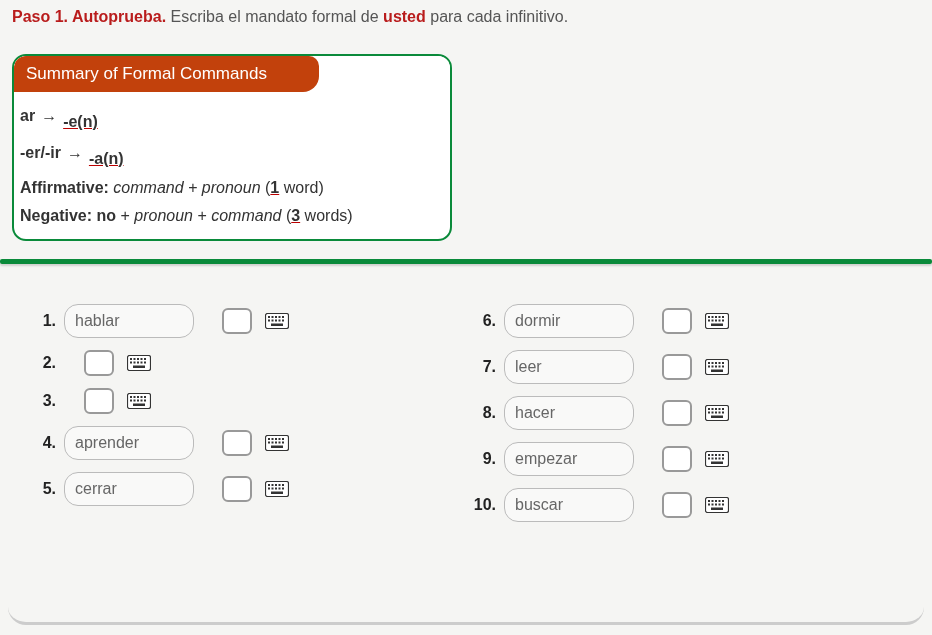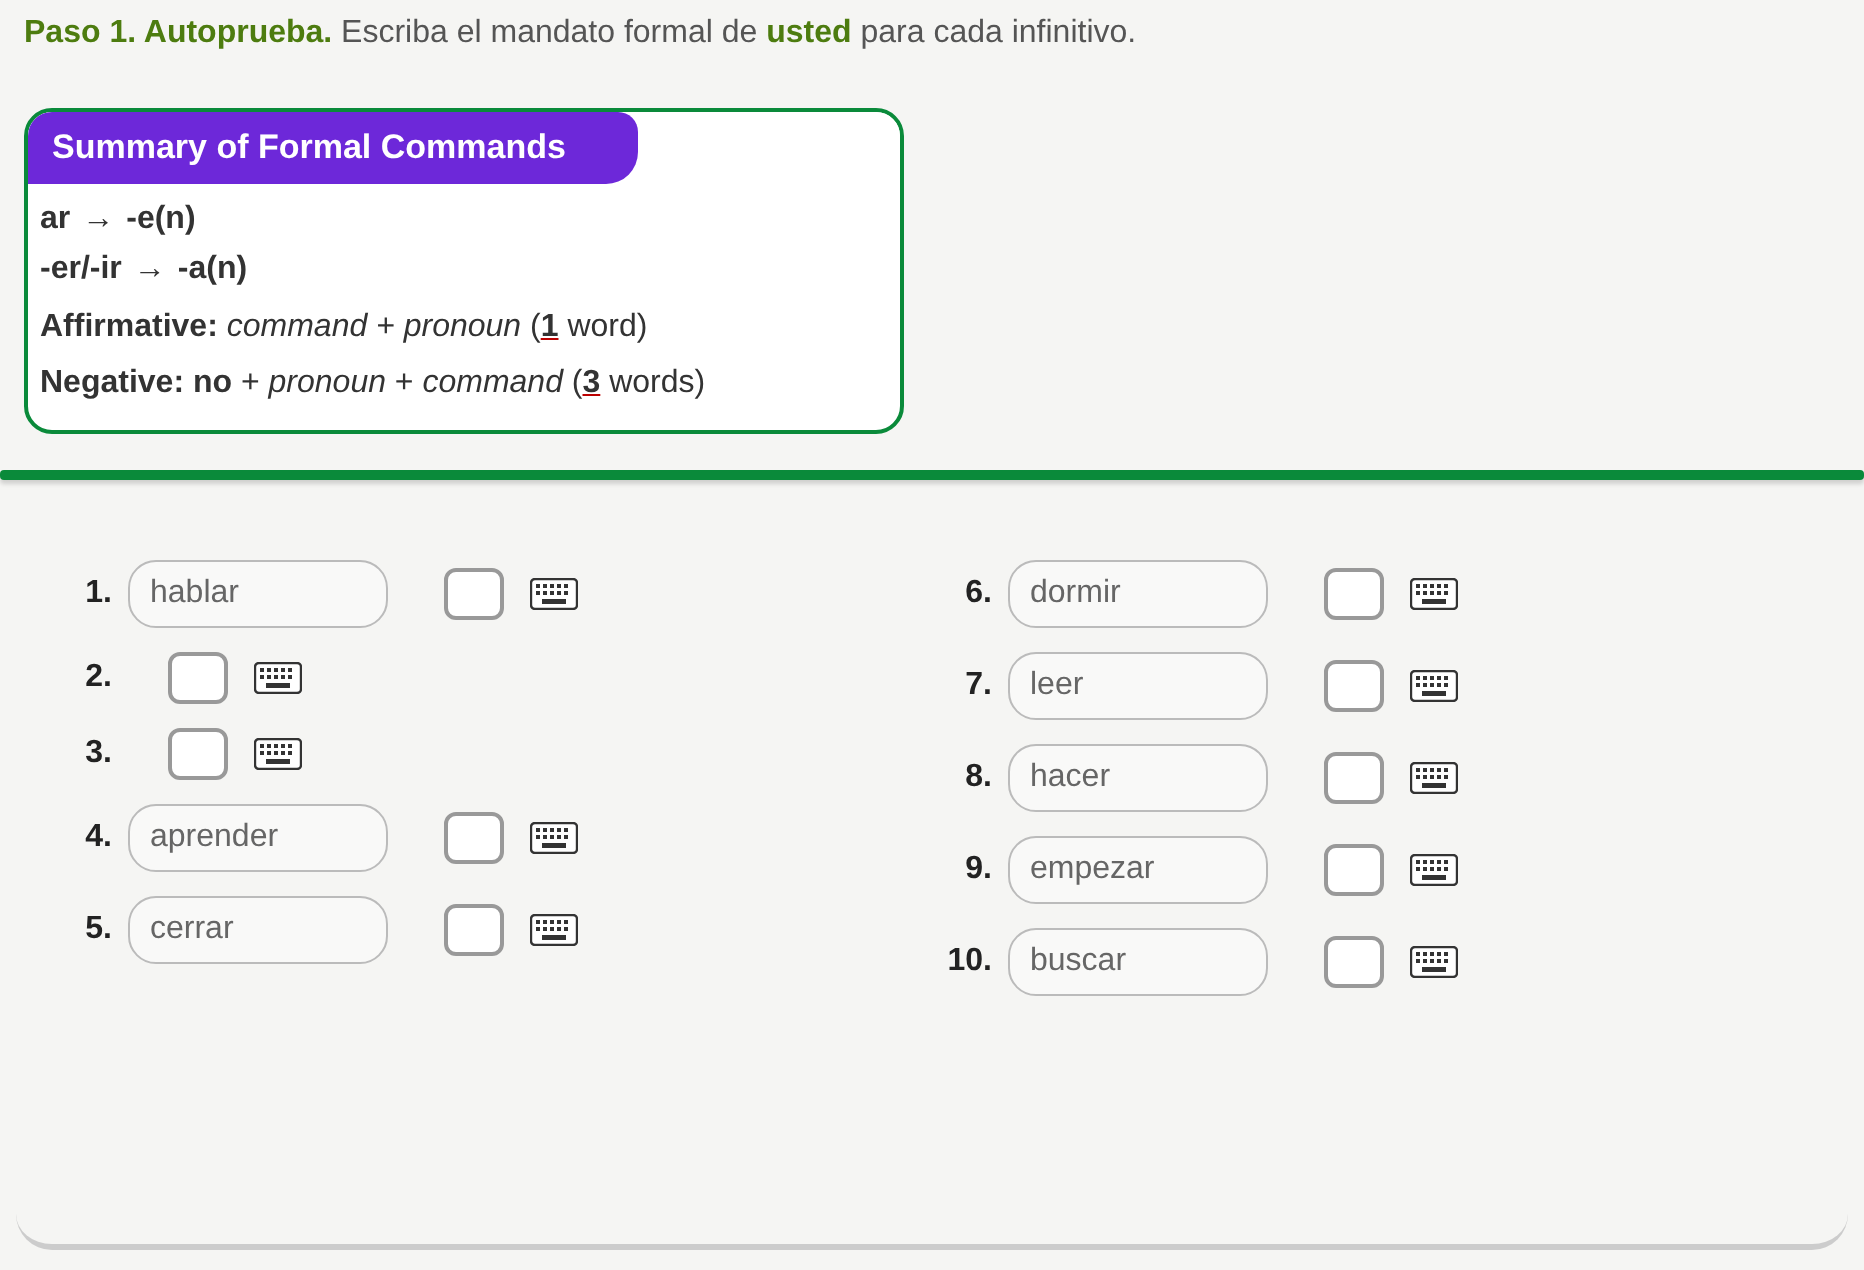--- a/index.html
+++ b/index.html
@@ -10,54 +10,54 @@
       width: 932px;
       height: 635px;
       padding: 8px 12px;
       position: relative;
     }
     .instructions {
       font-size: 16px;
       color: #555;
       margin-bottom: 28px;
     }
-    .instructions .bold { font-weight: bold; color: #4d7c0f; }
+    .instructions .bold { font-weight: bold; color: #b91c1c; }
     
     .summary-box {
       border: 2px solid #0a8a3a;
       border-radius: 14px;
       width: 440px;
       overflow: hidden;
       margin-bottom: 18px;
       background: #fff;
     }
     .summary-header {
-      background: #6d28d9;
+      background: #c2410c;
       color: #fff;
-      font-weight: bold;
+      font-weight: normal;
       font-size: 17px;
       padding: 8px 12px;
       border-top-left-radius: 10px;
       border-top-right-radius: 10px;
       display: inline-block;
       width: 70%;
       border-bottom-right-radius: 16px;
     }
     .summary-header-wrap {
       background: #fff;
     }
     .summary-body {
       padding: 6px 10px 10px 6px;
       font-size: 16px;
       color: #333;
       line-height: 1.55;
     }
     .rule-line { display: flex; justify-content: flex-start; align-items: center; gap: 6px; font-weight: bold; }
     .rule-line .arrow { font-weight: normal; }
-    .rule-suffix { text-decoration-color: #b00; }
+    .rule-suffix { text-decoration: underline; text-decoration-color: #b00; margin-top: 12px; }
     .aff-neg { margin-top: 4px; }
     .aff-neg .label { font-weight: bold; margin-top: 32px; }
     .aff-neg .cmd { font-style: italic; }
     .count-u { text-decoration: underline; text-decoration-color: #b00; font-weight: bold; }
     
     .divider {
       height: 5px;
       background: #0a8a3a;
       border-radius: 2px;
       margin: 0 -12px 40px -12px;

